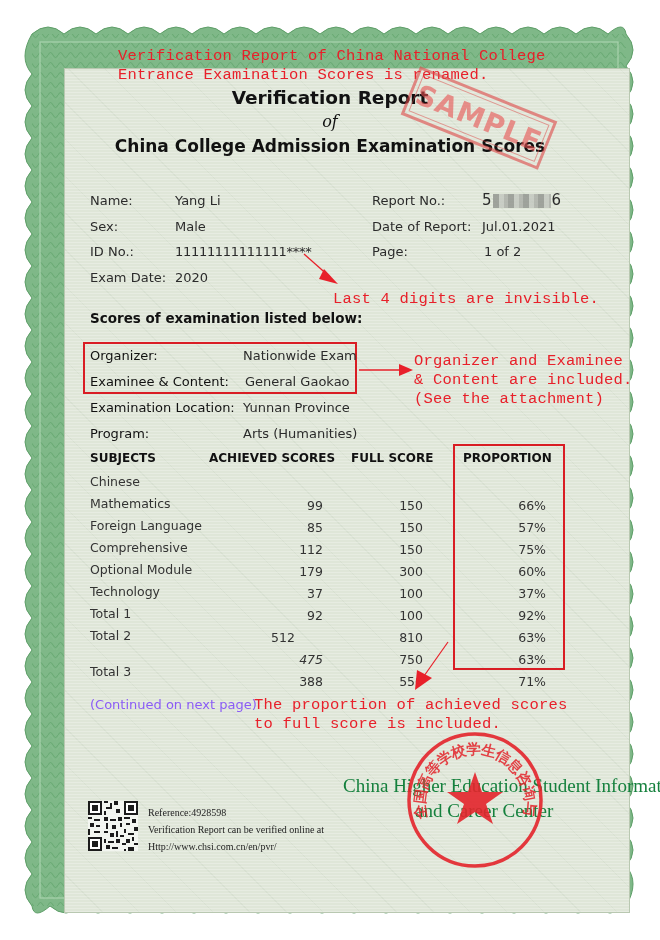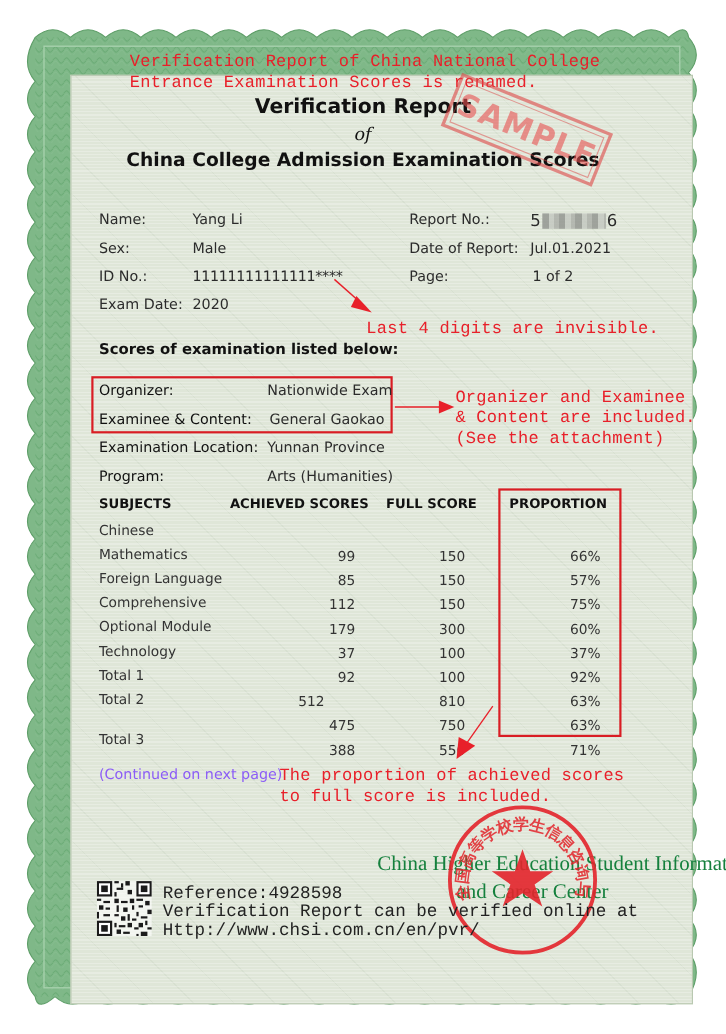--- a/index.html
+++ b/index.html
@@ -19,21 +19,21 @@
   .val{font-family:"DejaVu Sans",sans-serif;font-size:13px;color:#2b2b2b;}
   .bold{font-weight:bold;color:#111;}
   .th{font-family:"DejaVu Sans",sans-serif;font-size:12px;font-weight:bold;color:#111;}
   .td{font-family:"DejaVu Sans",sans-serif;font-size:12.5px;color:#333;}
   .num{text-align:right;margin-top:24px;}
   .redbox{position:absolute;border:2px solid #d91d24;box-sizing:border-box;}
   .blur{display:inline-block;width:58px;height:14px;vertical-align:middle;background:repeating-linear-gradient(90deg,#8e918c 0 6px,#c2c6bf 6px 11px,#a9aca6 11px 15px);opacity:0.8;margin:0 1px;}
   .sample{position:absolute;left:405px;top:92px;width:148px;height:52px;border:3px solid rgba(222,70,70,0.6);transform:rotate(22deg);transform-origin:center;box-sizing:border-box;}
   .sample::after{content:"";position:absolute;left:3px;top:3px;right:3px;bottom:3px;border:1px solid rgba(222,70,70,0.5);}
   .sample span{position:absolute;left:0;right:0;top:7px;text-align:center;font-family:"DejaVu Sans",sans-serif;font-weight:bold;font-size:28px;color:rgba(232,80,80,0.6);letter-spacing:1px;}
-  .footer-small{font-family:Liberation Mono, monospace;font-size:16px;color:#222;line-height:17px;}
+  .footer-small{font-family:Liberation Serif, serif;font-size:10px;color:#222;line-height:17px;}
   .center-name{font-family:"Liberation Serif","DejaVu Serif",serif;font-size:19px;color:#15803d;}
 </style>
 </head>
 <body>
 
 <div class="cert">
 
   <svg class="border-svg" width="622" height="900" viewBox="0 0 622 900">
     <defs>
       <pattern id="guil" width="10" height="10" patternUnits="userSpaceOnUse">
@@ -143,21 +143,21 @@
   <div class="abs td num" style="left:243px;width:80px;top:584px;">92</div>
   <div class="abs td num" style="left:343px;width:80px;top:584px;">100</div>
   <div class="abs td num" style="left:466px;width:80px;top:584px;">92%</div>
 
   <div class="abs td" style="left:90px;top:606px;text-align:right;">Total 1</div>
   <div class="abs td num" style="left:243px;width:80px;top:606px;text-align:center;">512</div>
   <div class="abs td num" style="left:343px;width:80px;top:606px;">810</div>
   <div class="abs td num" style="left:466px;width:80px;top:606px;">63%</div>
 
   <div class="abs td" style="left:90px;top:628px;">Total 2</div>
-  <div class="abs td num" style="left:243px;width:80px;top:628px;">475</div>
+  <div class="abs td num" style="left:243px;width:80px;top:628px;font-style:italic;">475</div>
   <div class="abs td num" style="left:343px;width:80px;top:628px;">750</div>
   <div class="abs td num" style="left:466px;width:80px;top:628px;">63%</div>
 
   <div class="abs td" style="left:90px;top:664px;">Total 3</div>
   <div class="abs td num" style="left:243px;width:80px;top:650px;">388</div>
   <div class="abs td num" style="left:343px;width:80px;top:650px;">550</div>
   <div class="abs td num" style="left:466px;width:80px;top:650px;">71%</div>
 </div>
 
 <div class="redbox" style="left:453px;top:444px;width:112px;height:226px;"></div>

